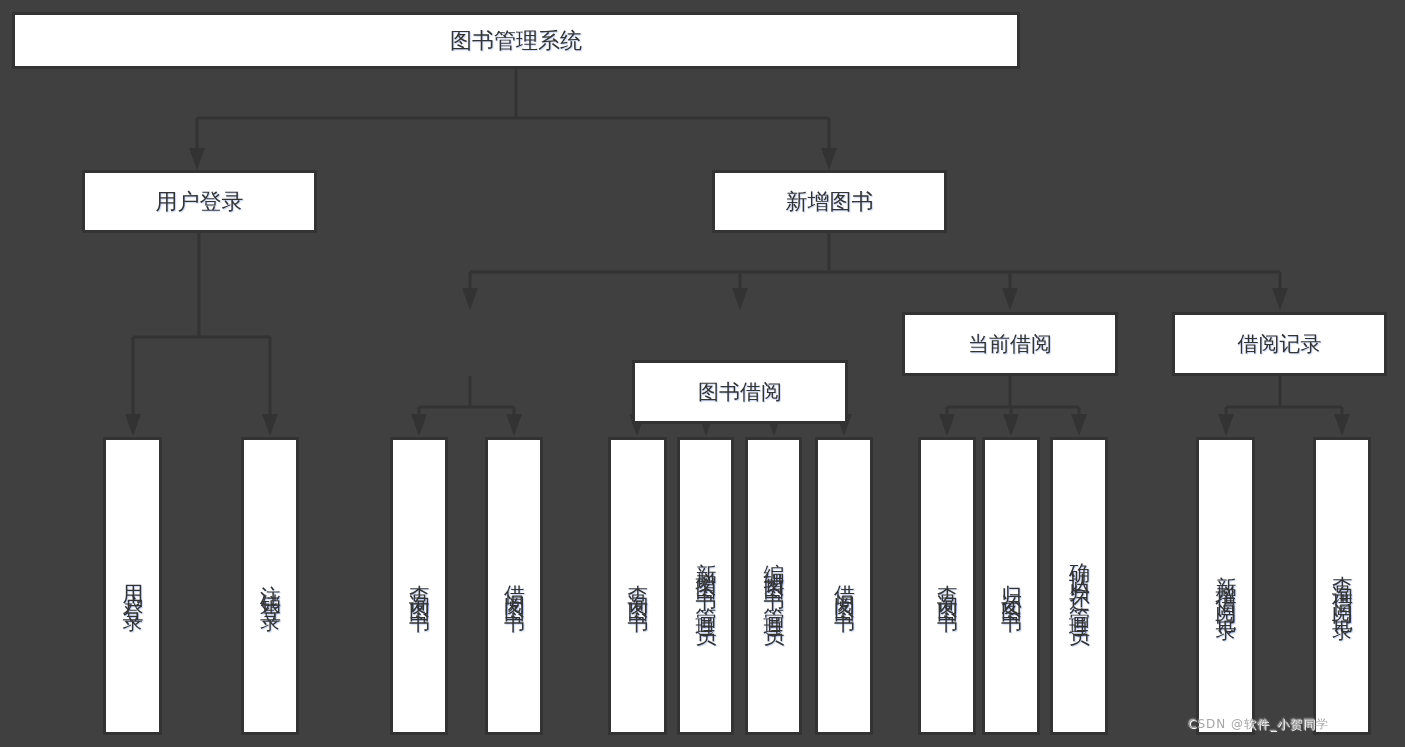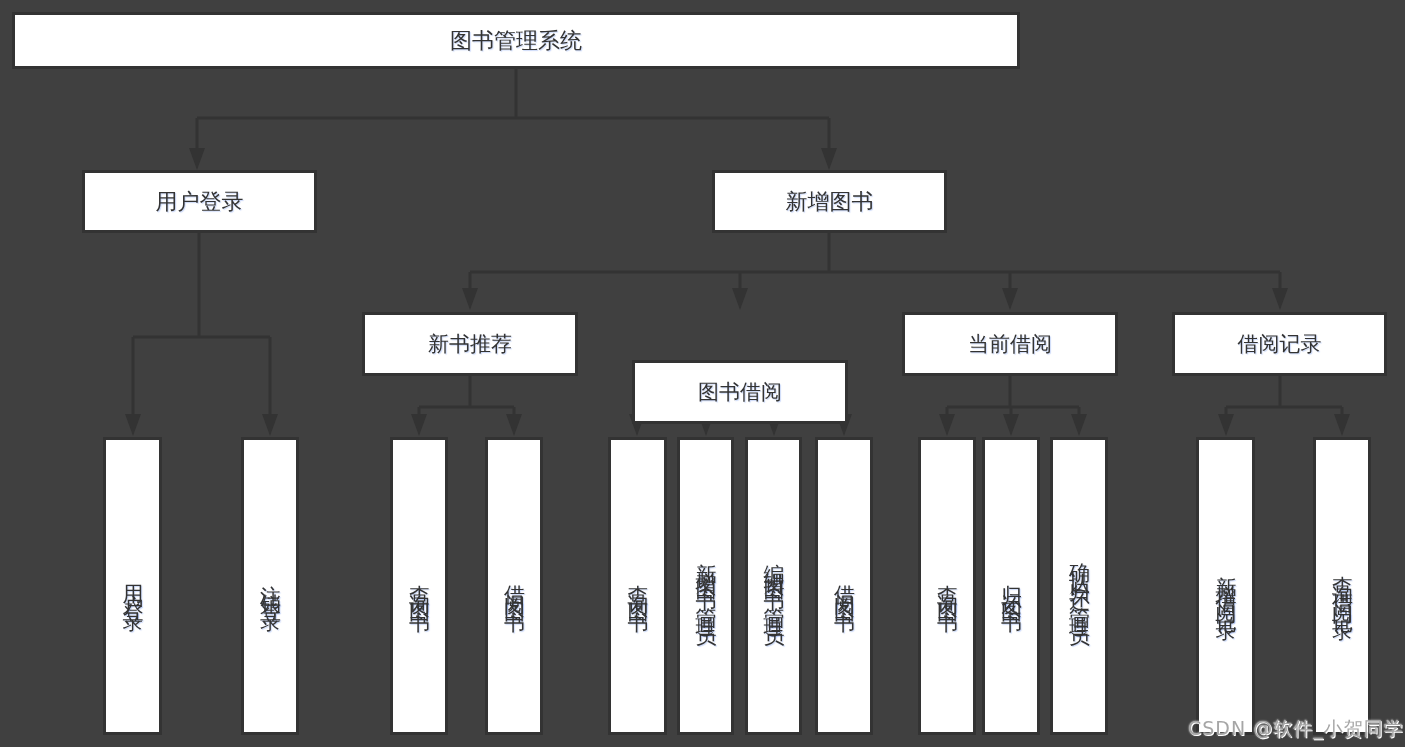--- a/index.html
+++ b/index.html
@@ -45,21 +45,21 @@
   }
   .leaf span.vtext {
     writing-mode: vertical-rl;
     text-orientation: mixed;
     letter-spacing: 9px;
     line-height: 1;
   }
   .watermark {
     position: absolute;
     left: 1188px; top: 716px;
-    font-size: 19px;
+    font-size: 12px;
     color: #a6a6a6;
     letter-spacing: 1px;
     text-shadow: 0 0 2px #ffffff, 1px 1px 0 #ffffff;
     white-space: nowrap;
     z-index: 5;
   }
 </style>
 </head>
 <body>
 
@@ -103,21 +103,20 @@
       <polygon points="1218,414 1234,414 1226,436"></polygon>
       <polygon points="1334,414 1350,414 1342,436"></polygon>
     </g>
   </svg>
 
   <div class="box root-box">图书管理系统</div>
 
   <div class="box l2" style="left:82px; width:235px;">用户登录</div>
   <div class="box l2" style="left:712px; width:235px;">新增图书</div>
 
-  <div class="box l3" style="left:362px; width:216px;">新书推荐</div>
   <div class="box l3" style="left:632px; width:216px;margin-top:48px;">图书借阅</div>
   <div class="box l3" style="left:1172px; width:215px;">借阅记录</div>
   <div class="box l3" style="left:902px; width:216px;">当前借阅</div>
 
   <div class="box leaf" style="left:103px; width:59px;">
     <span class="vtext">用户登录</span>
   </div>
   <div class="box leaf" style="left:241px; width:58px;">
     <span class="vtext">注销登录</span>
   </div>

